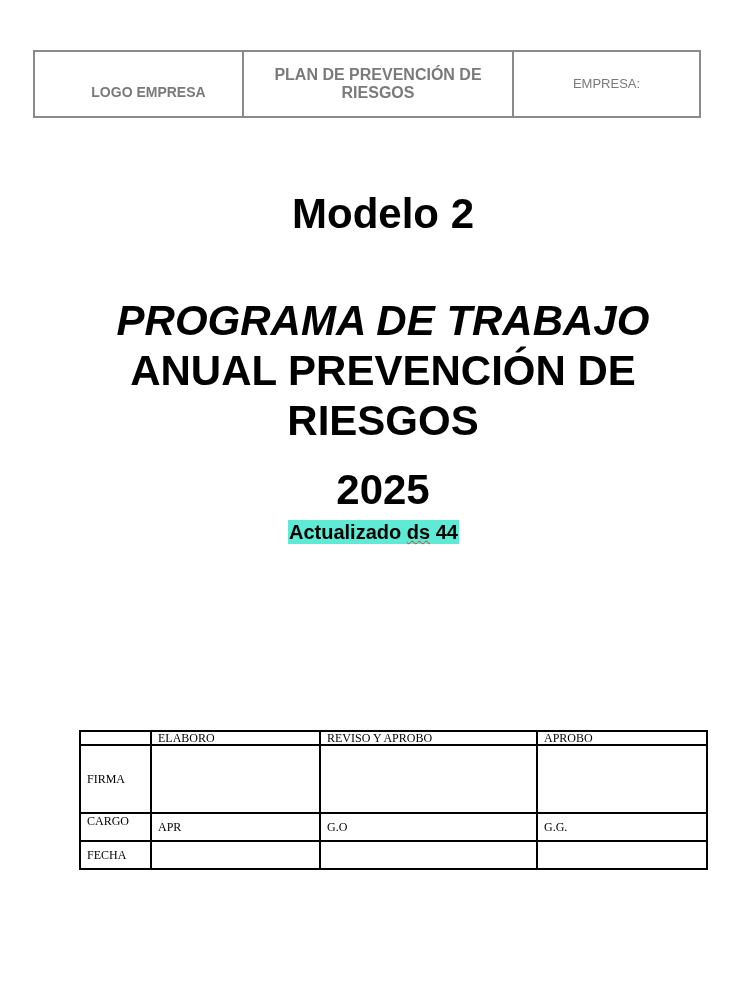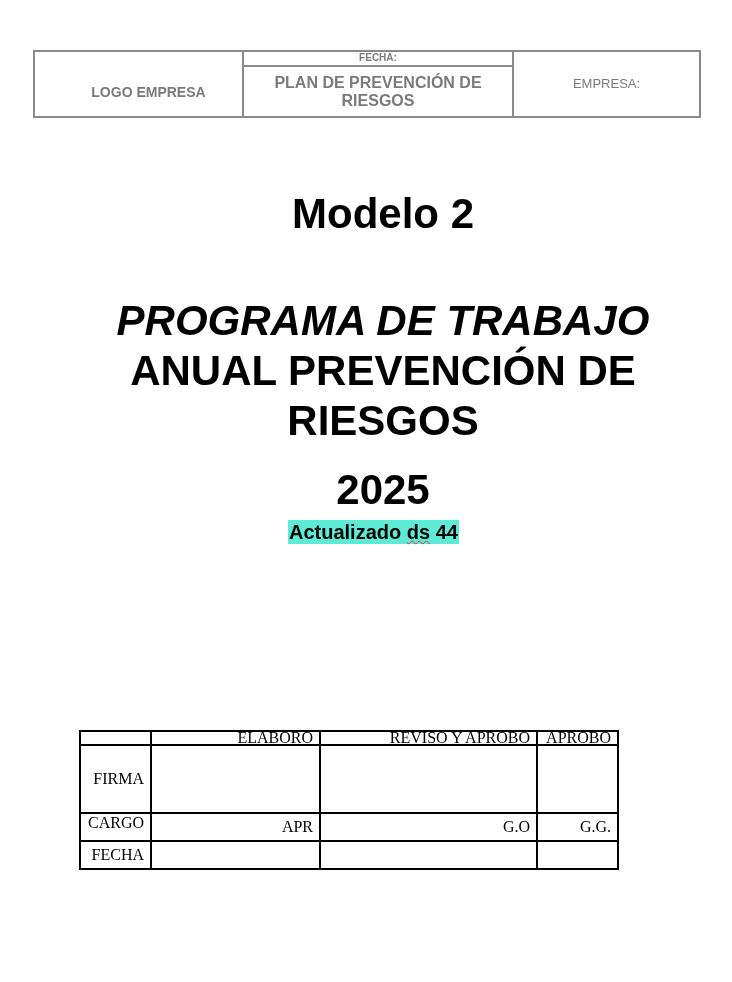--- a/index.html
+++ b/index.html
@@ -10,36 +10,35 @@
   .hdr .c2 .top{height:13px;border-bottom:2px solid #8a8a8a;font-size:10px;font-weight:bold;color:#7a7a7a;text-align:center;line-height:12px;}
   .hdr .c2 .bot{flex:1;display:flex;align-items:center;justify-content:center;text-align:center;font-size:16px;font-weight:bold;color:#7a7a7a;line-height:18px;}
   .hdr .c3{flex:1;display:flex;align-items:center;justify-content:center;font-size:13px;color:#7a7a7a;padding-bottom:2px;}
   .logo{font-size:14px;font-weight:bold;color:#7a7a7a;}
   .t1{position:absolute;top:190px;left:0;width:766px;text-align:center;font-size:42px;font-weight:bold;}
   .t2{position:absolute;top:296px;left:0;width:766px;text-align:center;font-size:42px;font-weight:bold;line-height:50px;}
   .t2 .it{font-style:italic;}
   .t3{position:absolute;top:466px;left:0;width:766px;text-align:center;font-size:42px;font-weight:bold;}
   .upd{position:absolute;top:520px;left:288px;background:#5eead4;font-size:20px;font-weight:bold;padding:0 1px;line-height:24px;}
   .squig{text-decoration:underline wavy #d33;text-decoration-thickness:1px;}
-  table.sig{position:absolute;left:79px;top:730px;width:540px;border-collapse:collapse;font-family:"Liberation Serif",serif;font-size:16px;text-align:right;}
+  table.sig{position:absolute;left:79px;top:730px;width:629px;border-collapse:collapse;font-family:"Liberation Serif",serif;font-size:12px;}
   table.sig td{border:2px solid #000;padding:0 6px;vertical-align:top;}
   .r0 td{height:12px;line-height:12px;}
   .r1 td{height:66px;margin-top:21px;}
   .r2 td{height:26px;border-radius:11px;}
   .r3 td{height:26px;}
 </style>
 </head>
 <body>
 
 <div class="hdr">
   <div class="c1">
     <span class="logo">LOGO EMPRESA</span>
   </div>
   <div class="c2">
-    <div class="top">FECHA:</div>
     <div class="bot">PLAN DE PREVENCIÓN DE RIESGOS</div>
   </div>
   <div class="c3">
     <span>EMPRESA:</span>
   </div>
 </div>
 
 <div class="t1">Modelo 2</div>
 <div class="t2">
   <div class="it">PROGRAMA DE TRABAJO</div>

